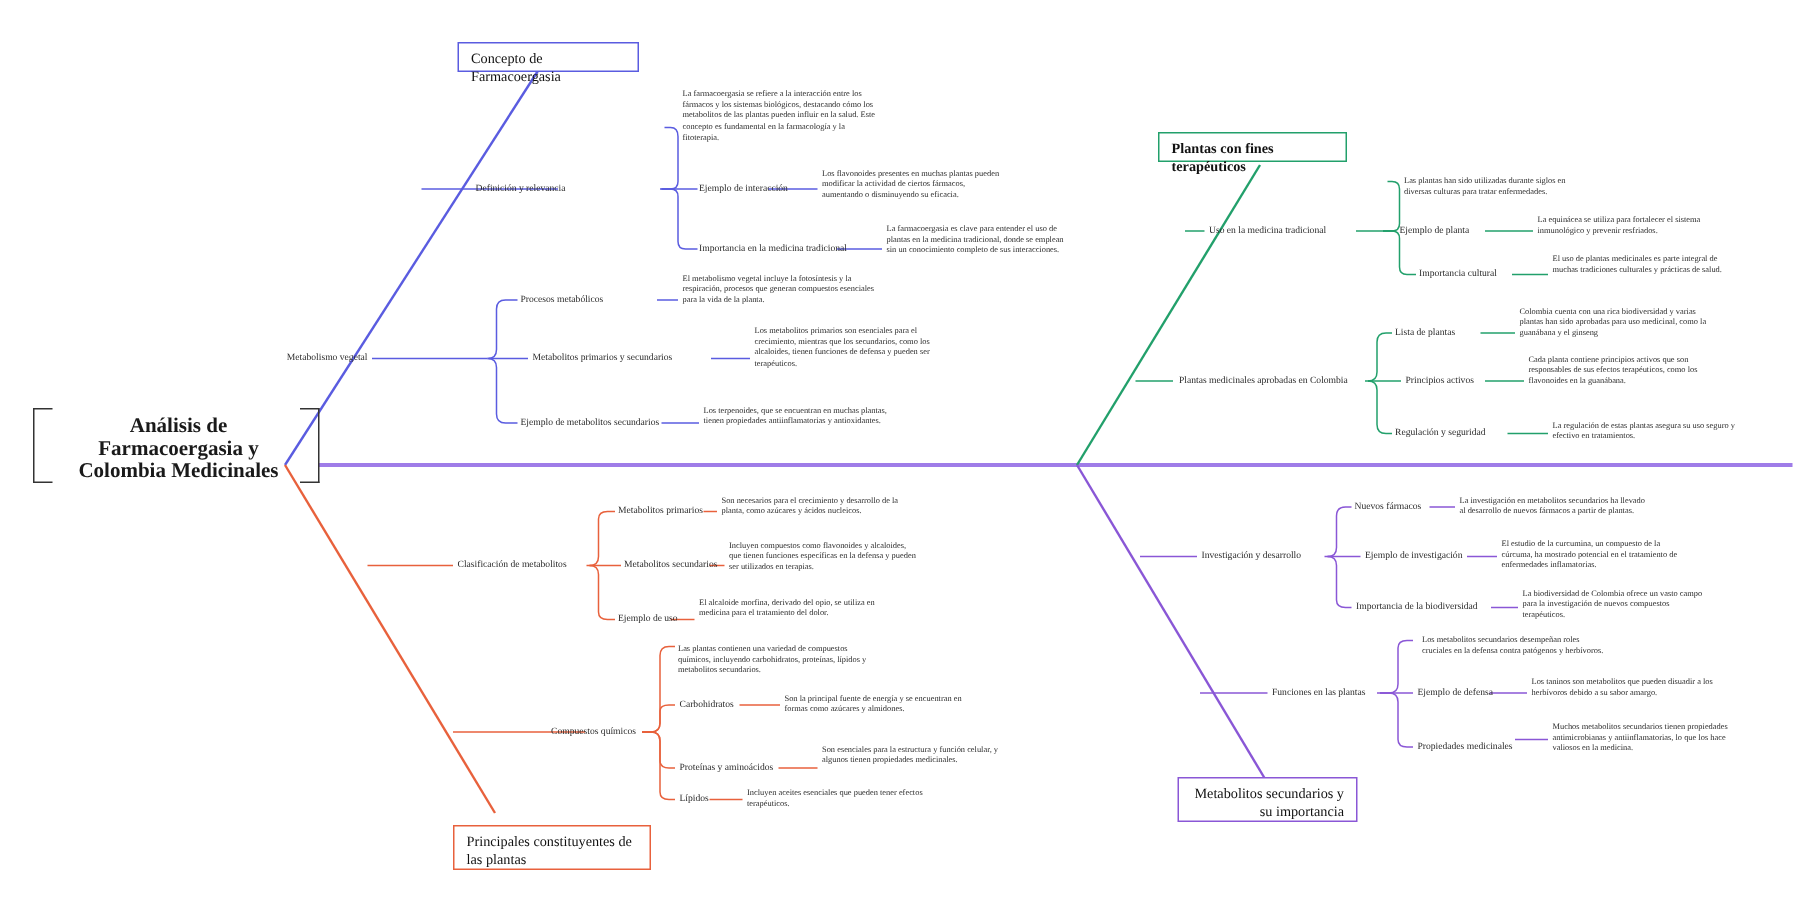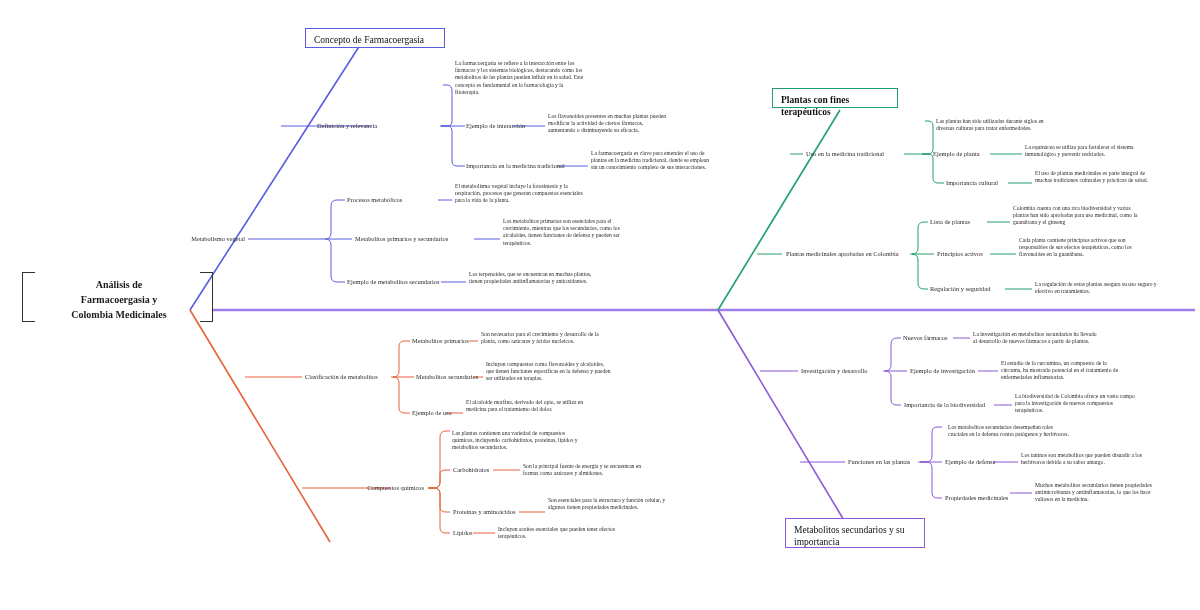--- a/index.html
+++ b/index.html
@@ -10,21 +10,21 @@
   }
   #canvas{position:absolute;left:0;top:0;width:1200px;height:610px;}
   svg.lines{position:absolute;left:0;top:0;width:1200px;height:610px;pointer-events:none;}
 
   
   .center-title{
     position:absolute;
     left:24px;top:277px;width:190px;
     text-align:center;
     font-weight:bold;
-    font-size:10px;
+    font-size:14px;
     line-height:15px;
     color:#1a1a1a;
   }
   .bracket{
     position:absolute;width:12px;
     border-top:1.6px solid #333;border-bottom:1.6px solid #333;
   }
   .bracket.left{left:22px;top:272px;height:48px;border-left:1.6px solid #333;}
   .bracket.right{left:200px;top:272px;height:48px;border-right:1.6px solid #333;}
 
@@ -137,26 +137,27 @@
   </svg>
 
   <div class="bracket left"></div>
   <div class="bracket right"></div>
   <div class="center-title">
     <div>Análisis de</div>
     <div>Farmacoergasia y</div>
     <div>Colombia Medicinales</div>
   </div>
 
-  <div class="cat-box" style="left:305px;top:28px;width:140px;height:20px;border-color:#5a5ce0;">Concepto de Farmacoergasia</div>
+  <div class="cat-box" style="left:305px;top:28px;width:121px;height:20px;border-color:#5a5ce0;">Concepto de Farmacoergasia</div>
 
   <div class="cat-box" style="left:772px;top:88px;width:126px;height:20px;border-color:#22a06b;font-weight:bold;">Plantas con fines terapéuticos</div>
 
-
-  <div class="cat-box" style="left:785px;top:518px;width:140px;height:30px;border-color:#8a57d6;">Metabolitos secundarios y su importancia</div>
+  <div class="cat-box" style="left:302px;top:550px;width:132px;height:30px;border-color:#e8613c;">Principales constituyentes de las plantas</div>
+
+  <div class="cat-box" style="left:785px;top:518px;width:120px;height:30px;border-color:#8a57d6;text-align:right;">Metabolitos secundarios y su importancia</div>
 
   <div class="lbl r" style="left:172px;top:122px;width:205px;">Definición y relevancia</div>
 
   <div class="desc" style="left:455px;top:60px;width:130px;">La farmacoergasia se refiere a la interacción entre los fármacos y los sistemas biológicos, destacando cómo los metabolitos de las plantas pueden influir en la salud. Este concepto es fundamental en la farmacología y la fitoterapia.</div>
 
   <div class="lbl" style="left:466px;top:122px;width:120px;">Ejemplo de interacción</div>
   <div class="desc" style="left:548px;top:113px;width:122px;">Los flavonoides presentes en muchas plantas pueden modificar la actividad de ciertos fármacos, aumentando o disminuyendo su eficacia.</div>
 
   <div class="lbl" style="left:466px;top:162px;width:130px;">Importancia en la medicina tradicional</div>
   <div class="desc" style="left:591px;top:150px;width:122px;">La farmacoergasia es clave para entender el uso de plantas en la medicina tradicional, donde se emplean sin un conocimiento completo de sus interacciones.</div>

